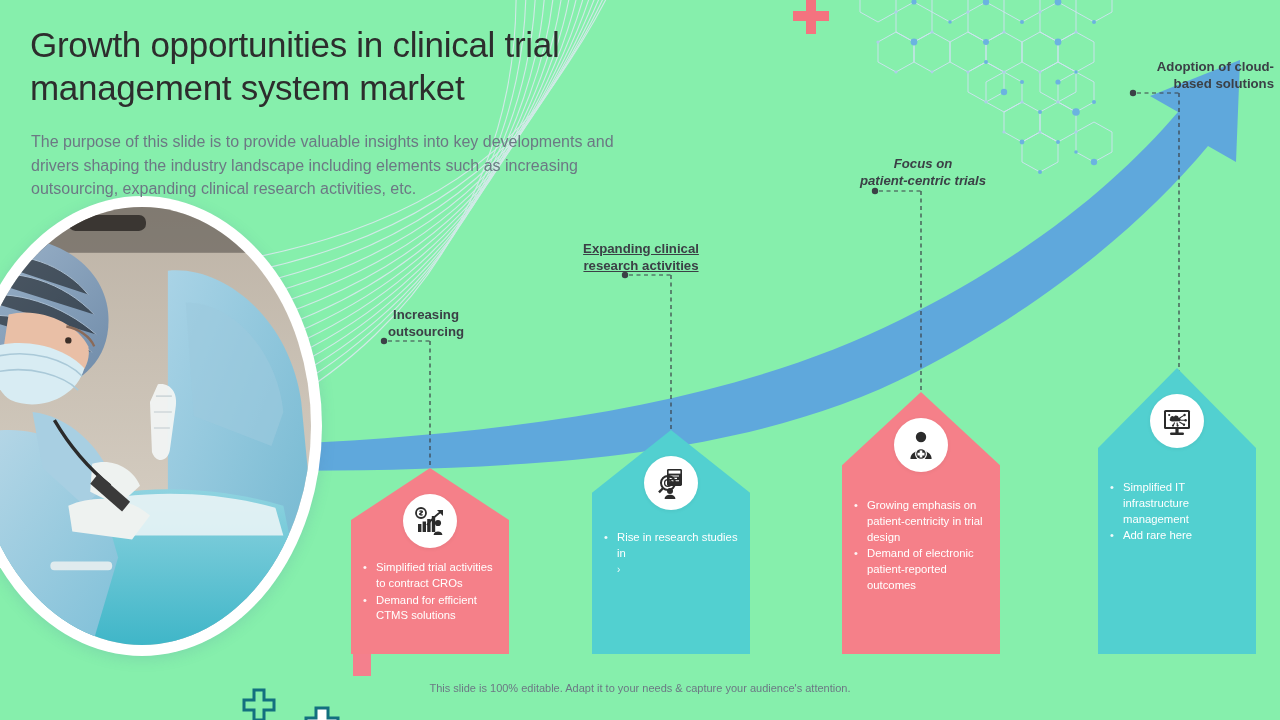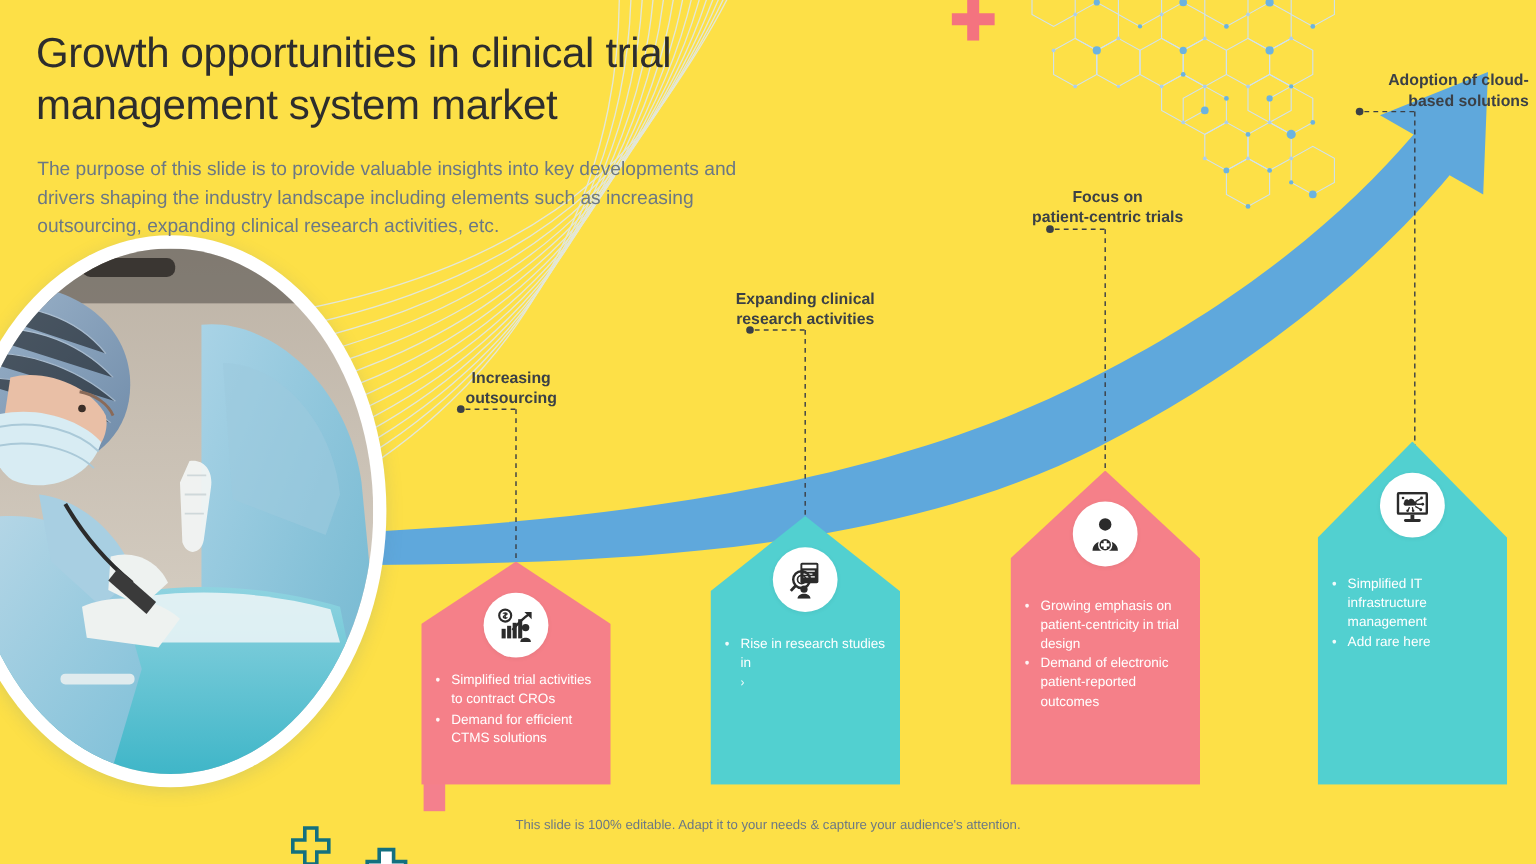--- a/index.html
+++ b/index.html
@@ -3,21 +3,21 @@
 <meta charset="utf-8">
 <style>
   * { box-sizing: border-box; margin: 0; padding: 0; }
   html, body { width: 1280px; height: 720px; }
   body {
     font-family: "Liberation Sans", sans-serif;
     background: #f2f7fb;
     position: relative;
     overflow: hidden;
   }
-  .slide { position: absolute; inset: 0; background: #fde047; }
+  .slide { position: absolute; inset: 0; background: #86efac; }
 
   
   .bg-swirl { position: absolute; left: 120px; top: 0px; width: 560px; height: 560px; z-index: 1; pointer-events: none; }
   .bg-hex { position: absolute; left: 820px; top: -10px; width: 300px; height: 190px; z-index: 1; pointer-events: none; }
   .bg-ring { position: absolute; left: 138px; top: 636px; width: 250px; height: 200px; z-index: 3; pointer-events: none; }
   .cross-pink { position: absolute; left: 793px; top: 0px; width: 36px; height: 34px; z-index: 2; }
   .pink-bar { position: absolute; left: 353px; top: 630px; width: 18px; height: 46px; background: #f4808d; z-index: 2; }
 
   
   .title {
@@ -303,25 +303,25 @@
   <svg class="connector" style="left:1129px; top:88px; width:60px; height:285px;" viewBox="0 0 60 285">
     <circle cx="4" cy="5" r="3.2" fill="#3b4046"></circle>
     <path d="M8 5 H50" stroke="#3b4046" stroke-width="1.2" stroke-dasharray="4 3.5" fill="none"></path>
     <path d="M50 5 V285" stroke="#3b4046" stroke-width="1.2" stroke-dasharray="4 3.5" fill="none"></path>
   </svg>
 
   <div class="label" style="left:346px; top:306px; width:160px;">
     <div>Increasing</div>
     <div>outsourcing</div>
   </div>
-  <div class="label" style="left:578px; top:240px; width:186px;">
+  <div class="label" style="left:548px; top:240px; width:186px;text-decoration:underline;">
     <div>Expanding clinical</div>
     <div>research activities</div>
   </div>
-  <div class="label" style="left:828px; top:155px; width:190px;">
+  <div class="label" style="left:828px; top:155px; width:190px;font-style:italic;">
     <div>Focus on</div>
     <div>patient-centric trials</div>
   </div>
   <div class="label" style="left:1086px; top:58px; width:188px;text-align:right;">
     <div>Adoption of cloud-</div>
     <div>based solutions</div>
   </div>
 
   <div class="card pink" style="left:351px; top:468px; height:186px;">
     <div class="icon-circle" style="top:26px;">

